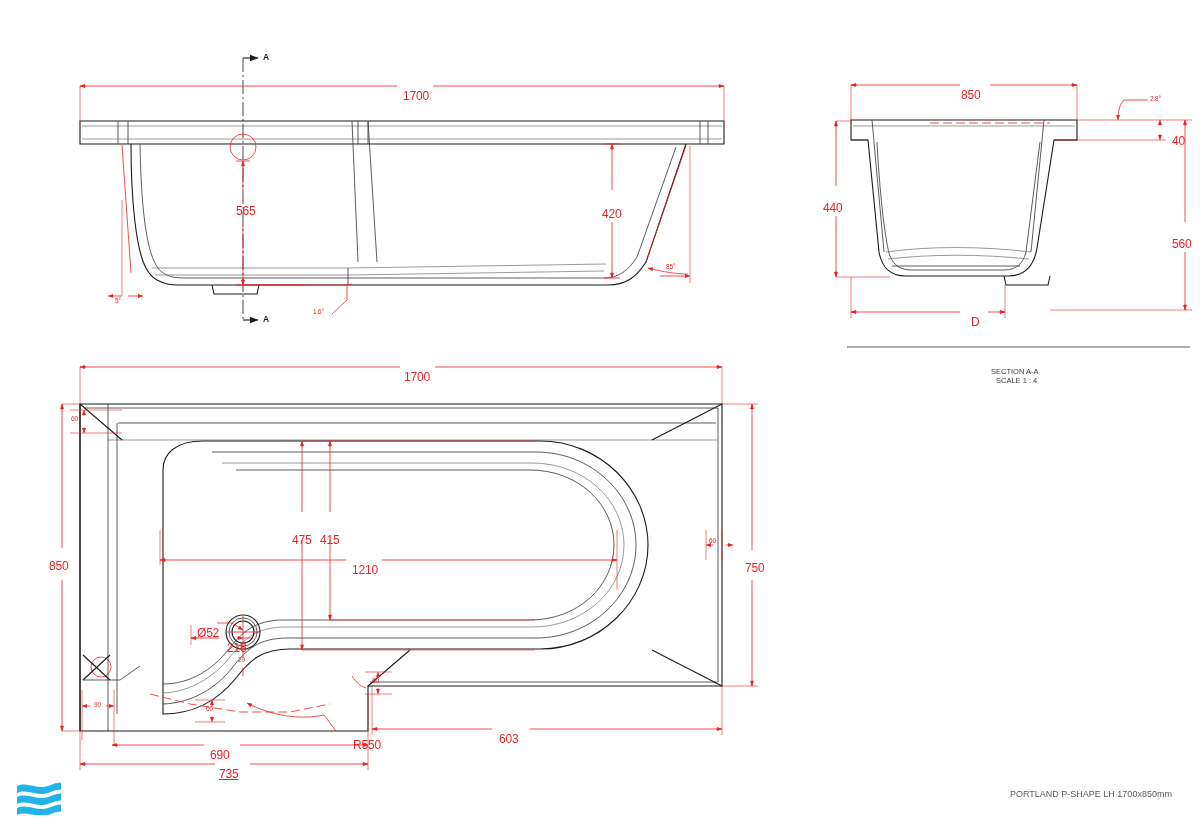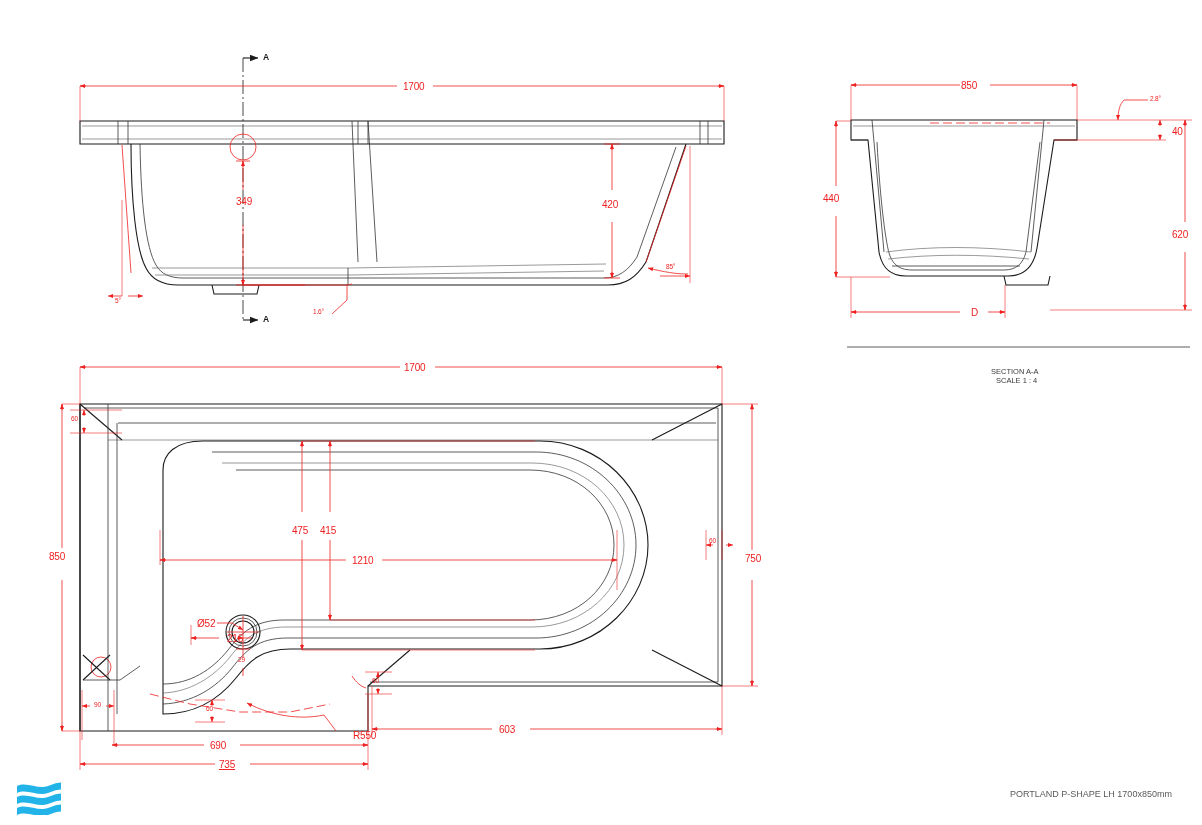--- a/index.html
+++ b/index.html
@@ -10,21 +10,21 @@
   }
   #sheet{position:absolute;inset:0;width:1202px;height:825px;}
   svg{display:block;}
 
   .lbl{
     position:absolute;
     font-family:"Liberation Sans","DejaVu Sans",sans-serif;
     white-space:nowrap;
     pointer-events:none;
   }
-  .dim{color:#ee2222;font-size:10px;letter-spacing:-0.2px;}
+  .dim{color:#ee2222;font-size:12px;letter-spacing:-0.2px;margin-top:8px;}
   .dim-sm{color:#ee2222;font-size:6.5px;letter-spacing:-0.2px;}
   .sec{color:#1b1b1b;font-size:8.5px;font-weight:bold;}
   .note{color:#3a3a3a;font-size:7.5px;line-height:1.25;text-align:center;margin-left:12px;}
   .title-txt{color:#5a5a5a;font-size:9px;}
 
   #logo{position:absolute;left:16px;top:781px;display:flex;align-items:center;gap:11px;}
   #logo .word{
     color:#22506e;font-size:38px;font-weight:bold;letter-spacing:-1.4px;
     font-family:"DejaVu Sans","Liberation Sans",sans-serif;line-height:1;
   }
@@ -353,33 +353,33 @@
     <path class="d" d="M372 729 L492 729"></path>
     <path class="d" d="M530 729 L722 729"></path>
     <path class="d" d="M372 729 L378 729" marker-start="url(#ahs)"></path>
     <path class="d" d="M716 729 L722 729" marker-end="url(#ah)"></path>
     <path class="dl" d="M372 686 L372 735"></path>
     <path class="dl" d="M722 686 L722 735"></path>
   </g>
 </svg>
 
 <div class="lbl dim" style="left:403px;top:81px;">1700</div>
-<div class="lbl dim" style="left:236px;top:196px;">349</div>
+<div class="lbl dim" style="left:236px;top:196px;">565</div>
 <div class="lbl dim" style="left:602px;top:199px;">420</div>
 <div class="lbl dim-sm" style="left:115px;top:297px;">5°</div>
 <div class="lbl dim-sm" style="left:313px;top:308px;">1.6°</div>
 <div class="lbl dim-sm" style="left:666px;top:263px;">85°</div>
 <div class="lbl sec" style="left:263px;top:52px;">A</div>
 <div class="lbl sec" style="left:263px;top:314px;">A</div>
 
 <div class="lbl dim" style="left:961px;top:80px;">850</div>
 <div class="lbl dim-sm" style="left:1150px;top:95px;">2.8°</div>
 <div class="lbl dim" style="left:1172px;top:126px;">40</div>
 <div class="lbl dim" style="left:823px;top:193px;">440</div>
-<div class="lbl dim" style="left:1172px;top:229px;">620</div>
+<div class="lbl dim" style="left:1172px;top:229px;">560</div>
 <div class="lbl dim" style="left:971px;top:307px;">D</div>
 <div class="lbl note" style="left:979px;top:367px;">SECTION A-A</div>
 <div class="lbl note" style="left:984px;top:376px;">SCALE 1 : 4</div>
 
 <div class="lbl dim" style="left:404px;top:362px;">1700</div>
 <div class="lbl dim" style="left:49px;top:551px;">850</div>
 <div class="lbl dim" style="left:745px;top:553px;">750</div>
 <div class="lbl dim-sm" style="left:71px;top:415px;">60</div>
 <div class="lbl dim-sm" style="left:709px;top:537px;">60</div>
 <div class="lbl dim" style="left:292px;top:525px;">475</div>

